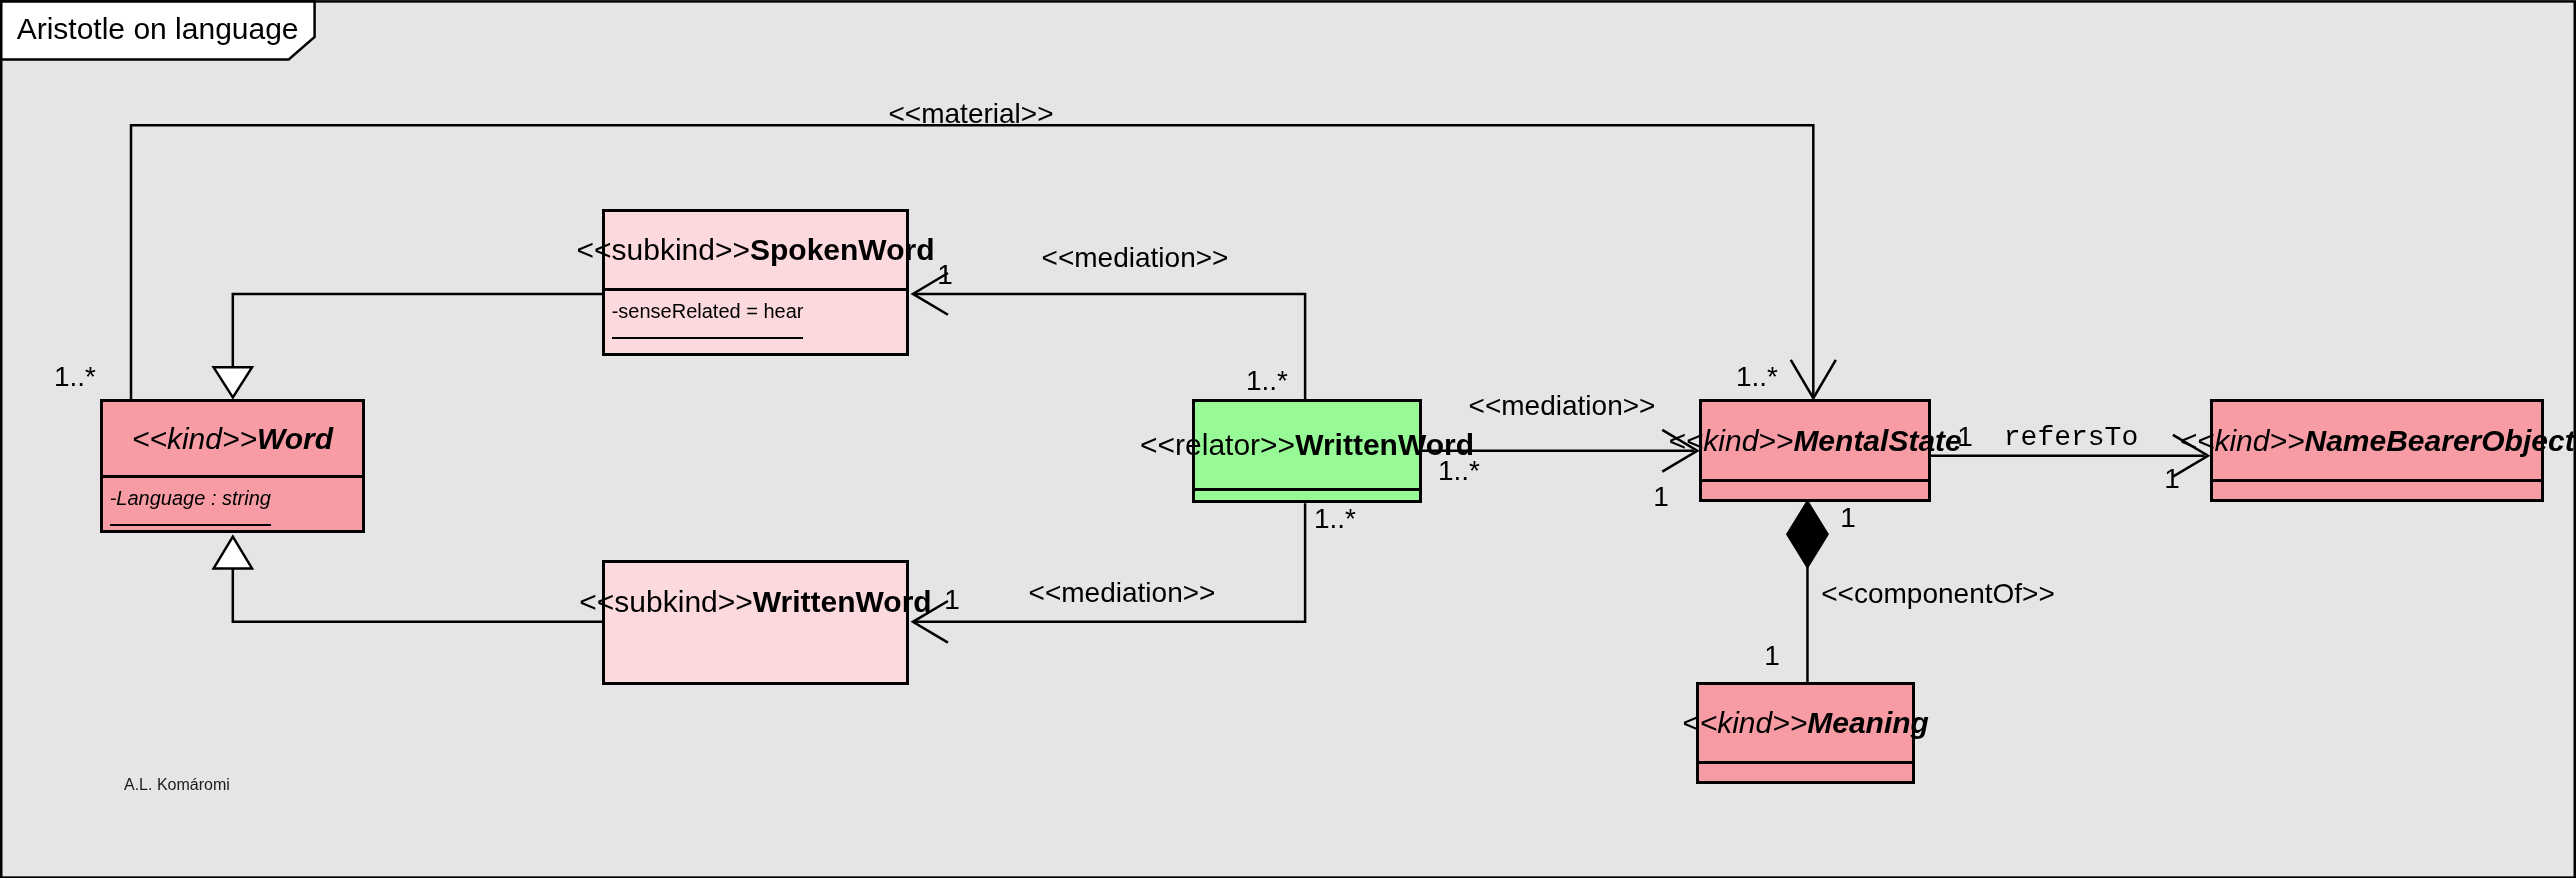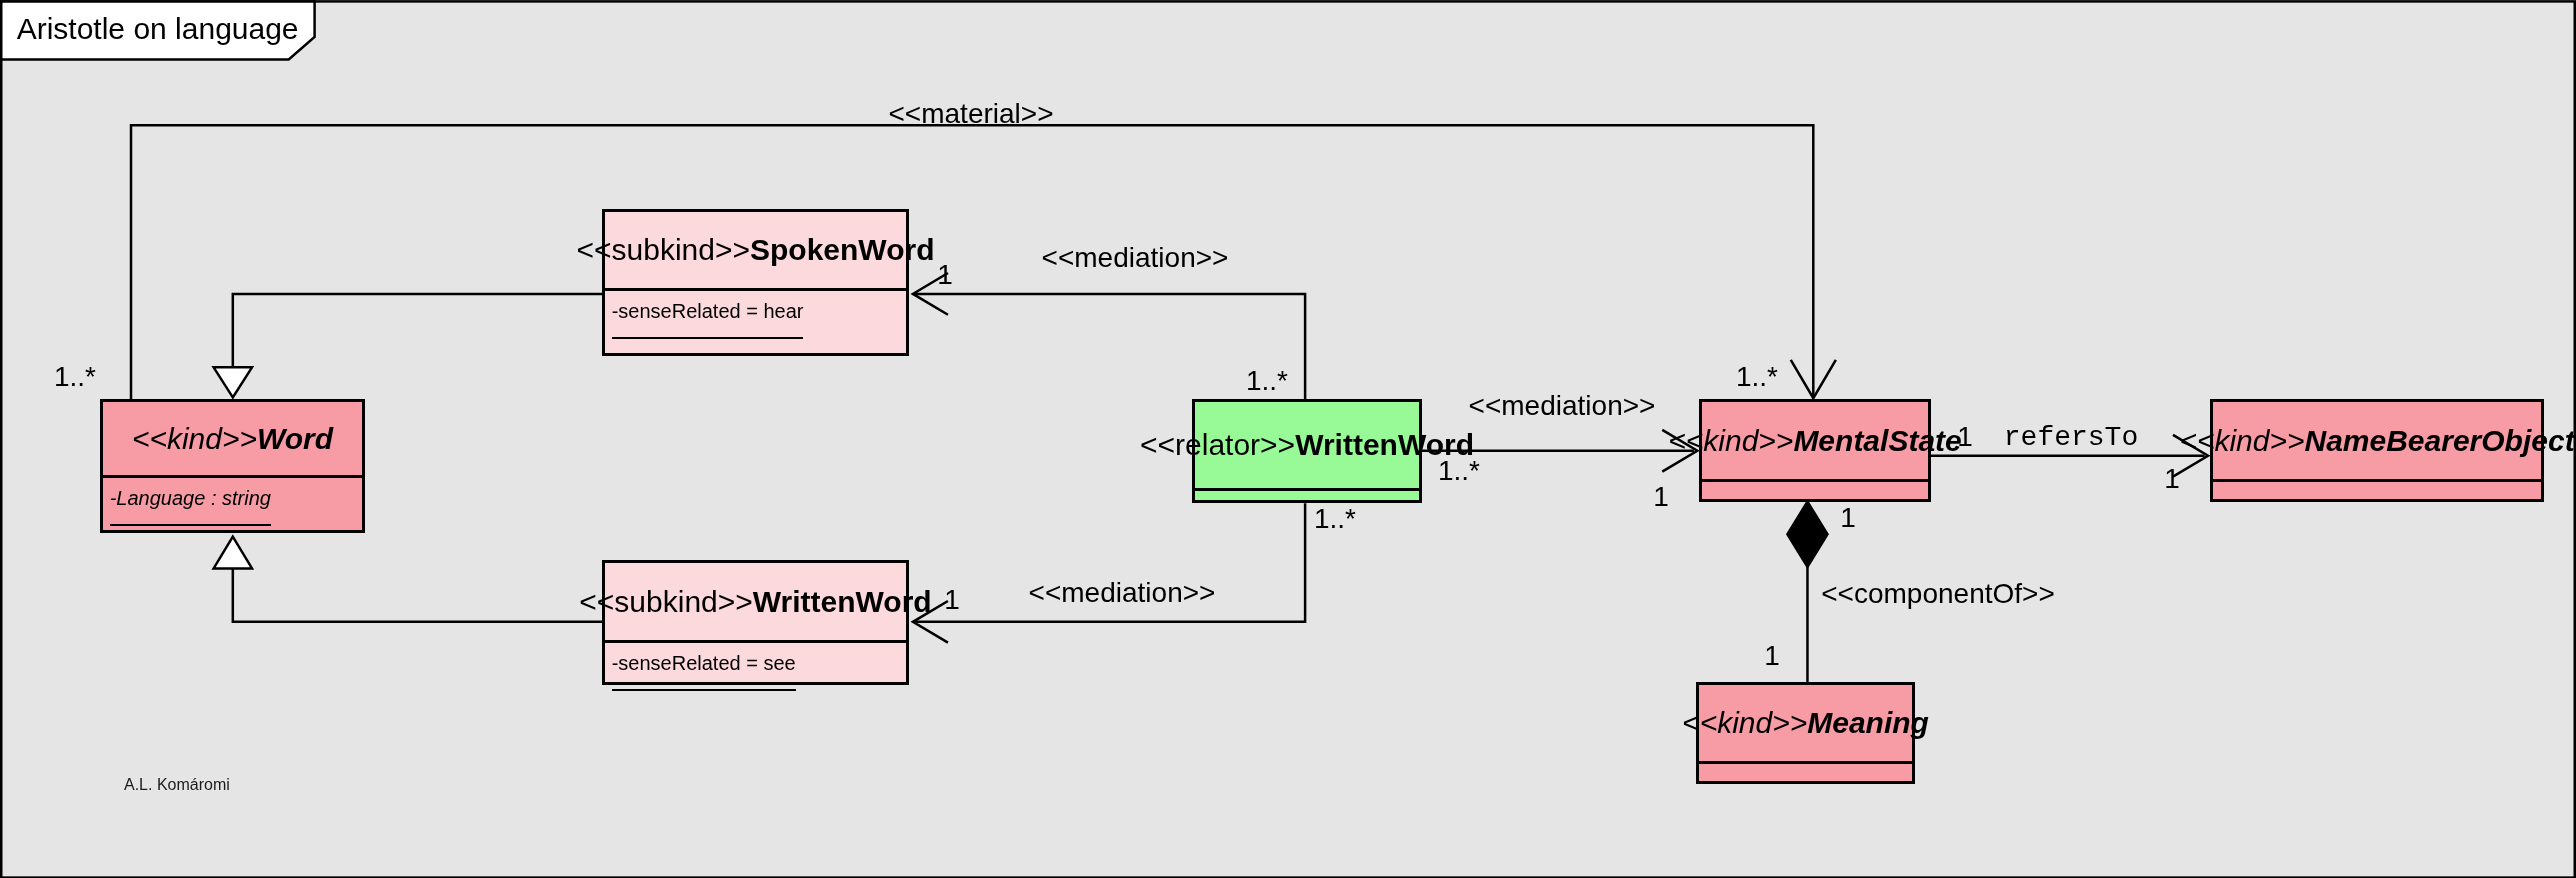--- a/index.html
+++ b/index.html
@@ -104,23 +104,20 @@
     <div class="attr-comp">
       <span class="attr-text">-senseRelated = hear</span>
     </div>
   </div>
 
   <div class="uml-class fill-subkind" style="left:602px;top:560px;width:307px;height:125px;">
     <div class="name-comp" style="height:77px;">
       <div class="stereotype">&lt;&lt;subkind&gt;&gt;</div>
       <div class="class-name">WrittenWord</div>
     </div>
-    <div class="attr-comp">
-      <span class="attr-text">-senseRelated = see</span>
-    </div>
   </div>
 
   <div class="uml-class fill-relator" style="left:1192px;top:399px;width:230px;height:104px;">
     <div class="name-comp" style="height:86px;">
       <div class="stereotype">&lt;&lt;relator&gt;&gt;</div>
       <div class="class-name">WrittenWord</div>
     </div>
     <div class="attr-comp"></div>
   </div>
 

